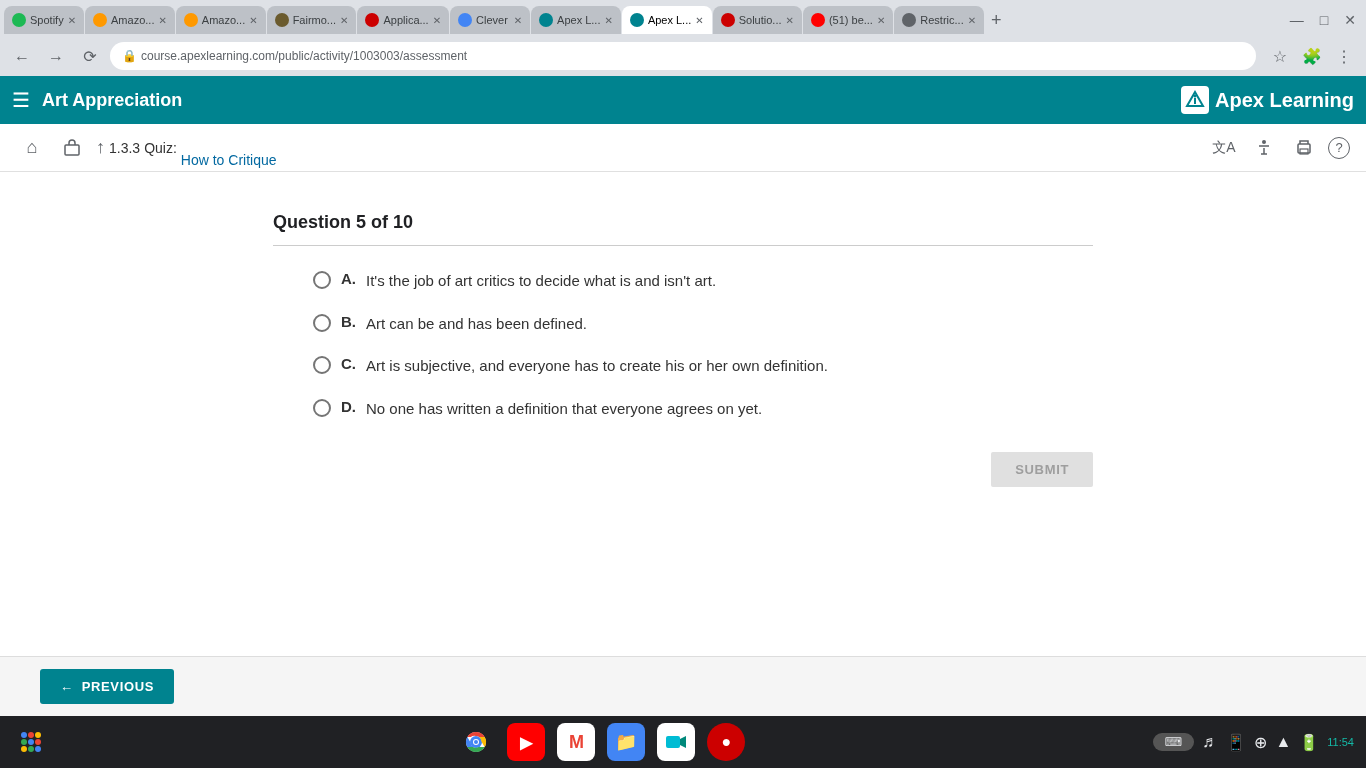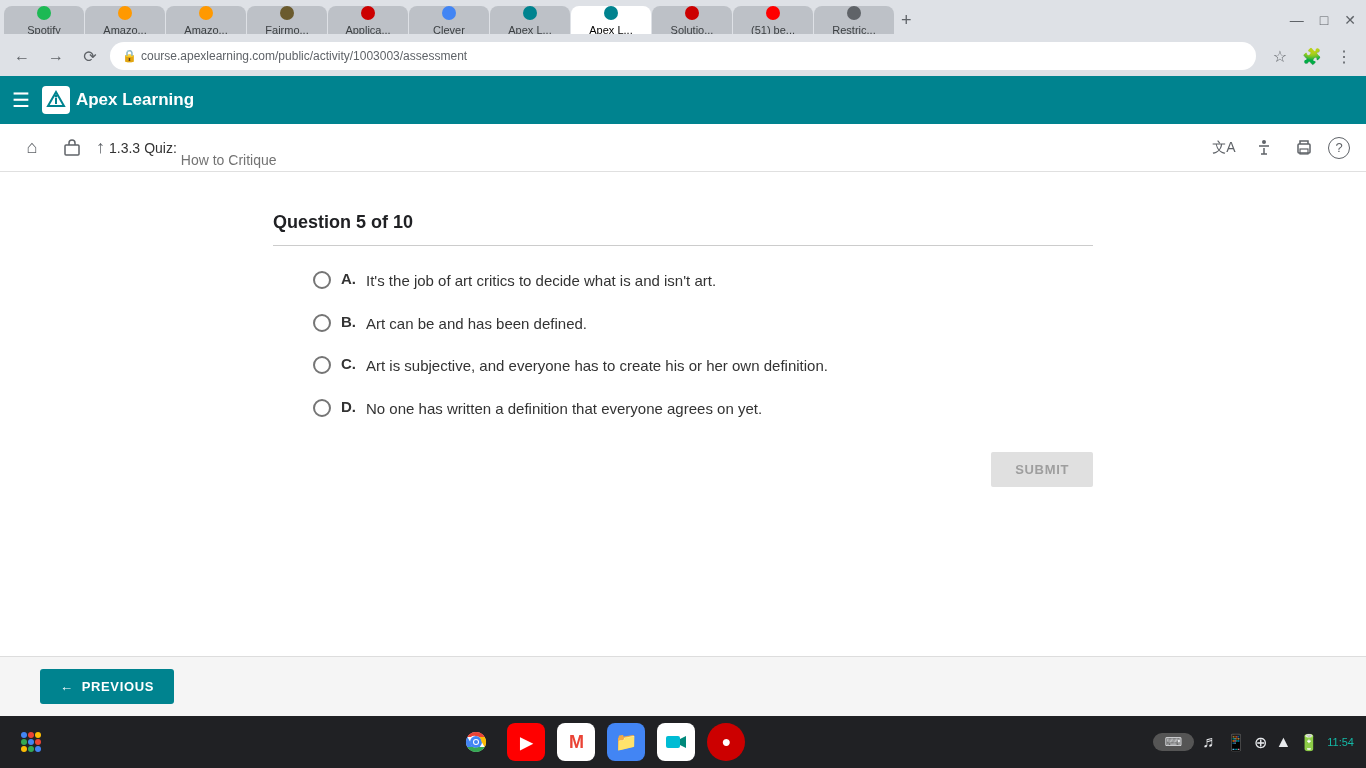--- a/index.html
+++ b/index.html
@@ -24,21 +24,20 @@
       background: #bdc1c7;
       max-width: 140px;
       min-width: 80px;
       gap: 4px;
       cursor: pointer;
       font-size: 11px;
       color: #3c4043;
       white-space: nowrap;
       overflow: hidden;
       text-overflow: ellipsis;
-      flex-direction: column;
     }
     .tab.active {
       background: #fff;
       color: #000;
     }
     .tab-icon {
       width: 14px;
       height: 14px;
       border-radius: 50%;
       flex-shrink: 0;
@@ -98,21 +97,21 @@
     .app-header {
       background: #00838f;
       color: #fff;
       height: 48px;
       display: flex;
       align-items: center;
       padding: 0 12px;
     }
     .app-header .menu-icon { font-size: 20px; cursor: pointer; margin-right: 12px; }
     .app-header .course-title { font-size: 18px; font-weight: bold; flex: 1; }
-    .apex-logo { display: flex; align-items: center; gap: 6px; font-size: 17px; font-weight: bold; }
+    .apex-logo { display: flex; align-items: center; gap: 6px; font-size: 20px; font-weight: bold; }
     .apex-logo-icon {
       width: 28px; height: 28px;
       background: #fff;
       border-radius: 4px;
       display: flex; align-items: center; justify-content: center;
       font-size: 14px; font-weight: bold; color: #00838f;
     }
 
     
     .toolbar {
@@ -133,21 +132,21 @@
     }
     .breadcrumb-area {
       flex: 1;
       display: flex;
       align-items: center;
       gap: 4px;
       font-size: 14px;
       color: #333;
     }
     .quiz-label { font-weight: normal; }
-    .quiz-name { color: #737373; margin-top: 24px; }
+    .quiz-name { color: #0369a1; margin-top: 24px; }
     .toolbar-right { display: flex; align-items: center; gap: 8px; }
     .toolbar-right-icon {
       width: 32px; height: 32px;
       display: flex; align-items: center; justify-content: center;
       font-size: 18px;
       color: #5f6368;
       cursor: pointer;
       text-align: right;
     }
 
@@ -359,20 +358,21 @@
   </div>
   <div class="browser-actions">
     <div class="browser-action-btn">☆</div>
     <div class="browser-action-btn">🧩</div>
     <div class="browser-action-btn">⋮</div>
   </div>
 </div>
 
 <div class="app-header">
   <span class="menu-icon">☰</span>
+  <span class="course-title">Art Appreciation</span>
   <div class="apex-logo">
     <div class="apex-logo-icon">
       <svg width="20" height="20" viewBox="0 0 20 20">
         <polygon points="10,2 18,16 2,16" fill="none" stroke="#00838f" stroke-width="2"></polygon>
         <line x1="10" y1="8" x2="10" y2="14" stroke="#00838f" stroke-width="2"></line>
         <circle cx="10" cy="6" r="1.5" fill="#00838f"></circle>
       </svg>
     </div>
     <span>Apex Learning</span>
   </div>

